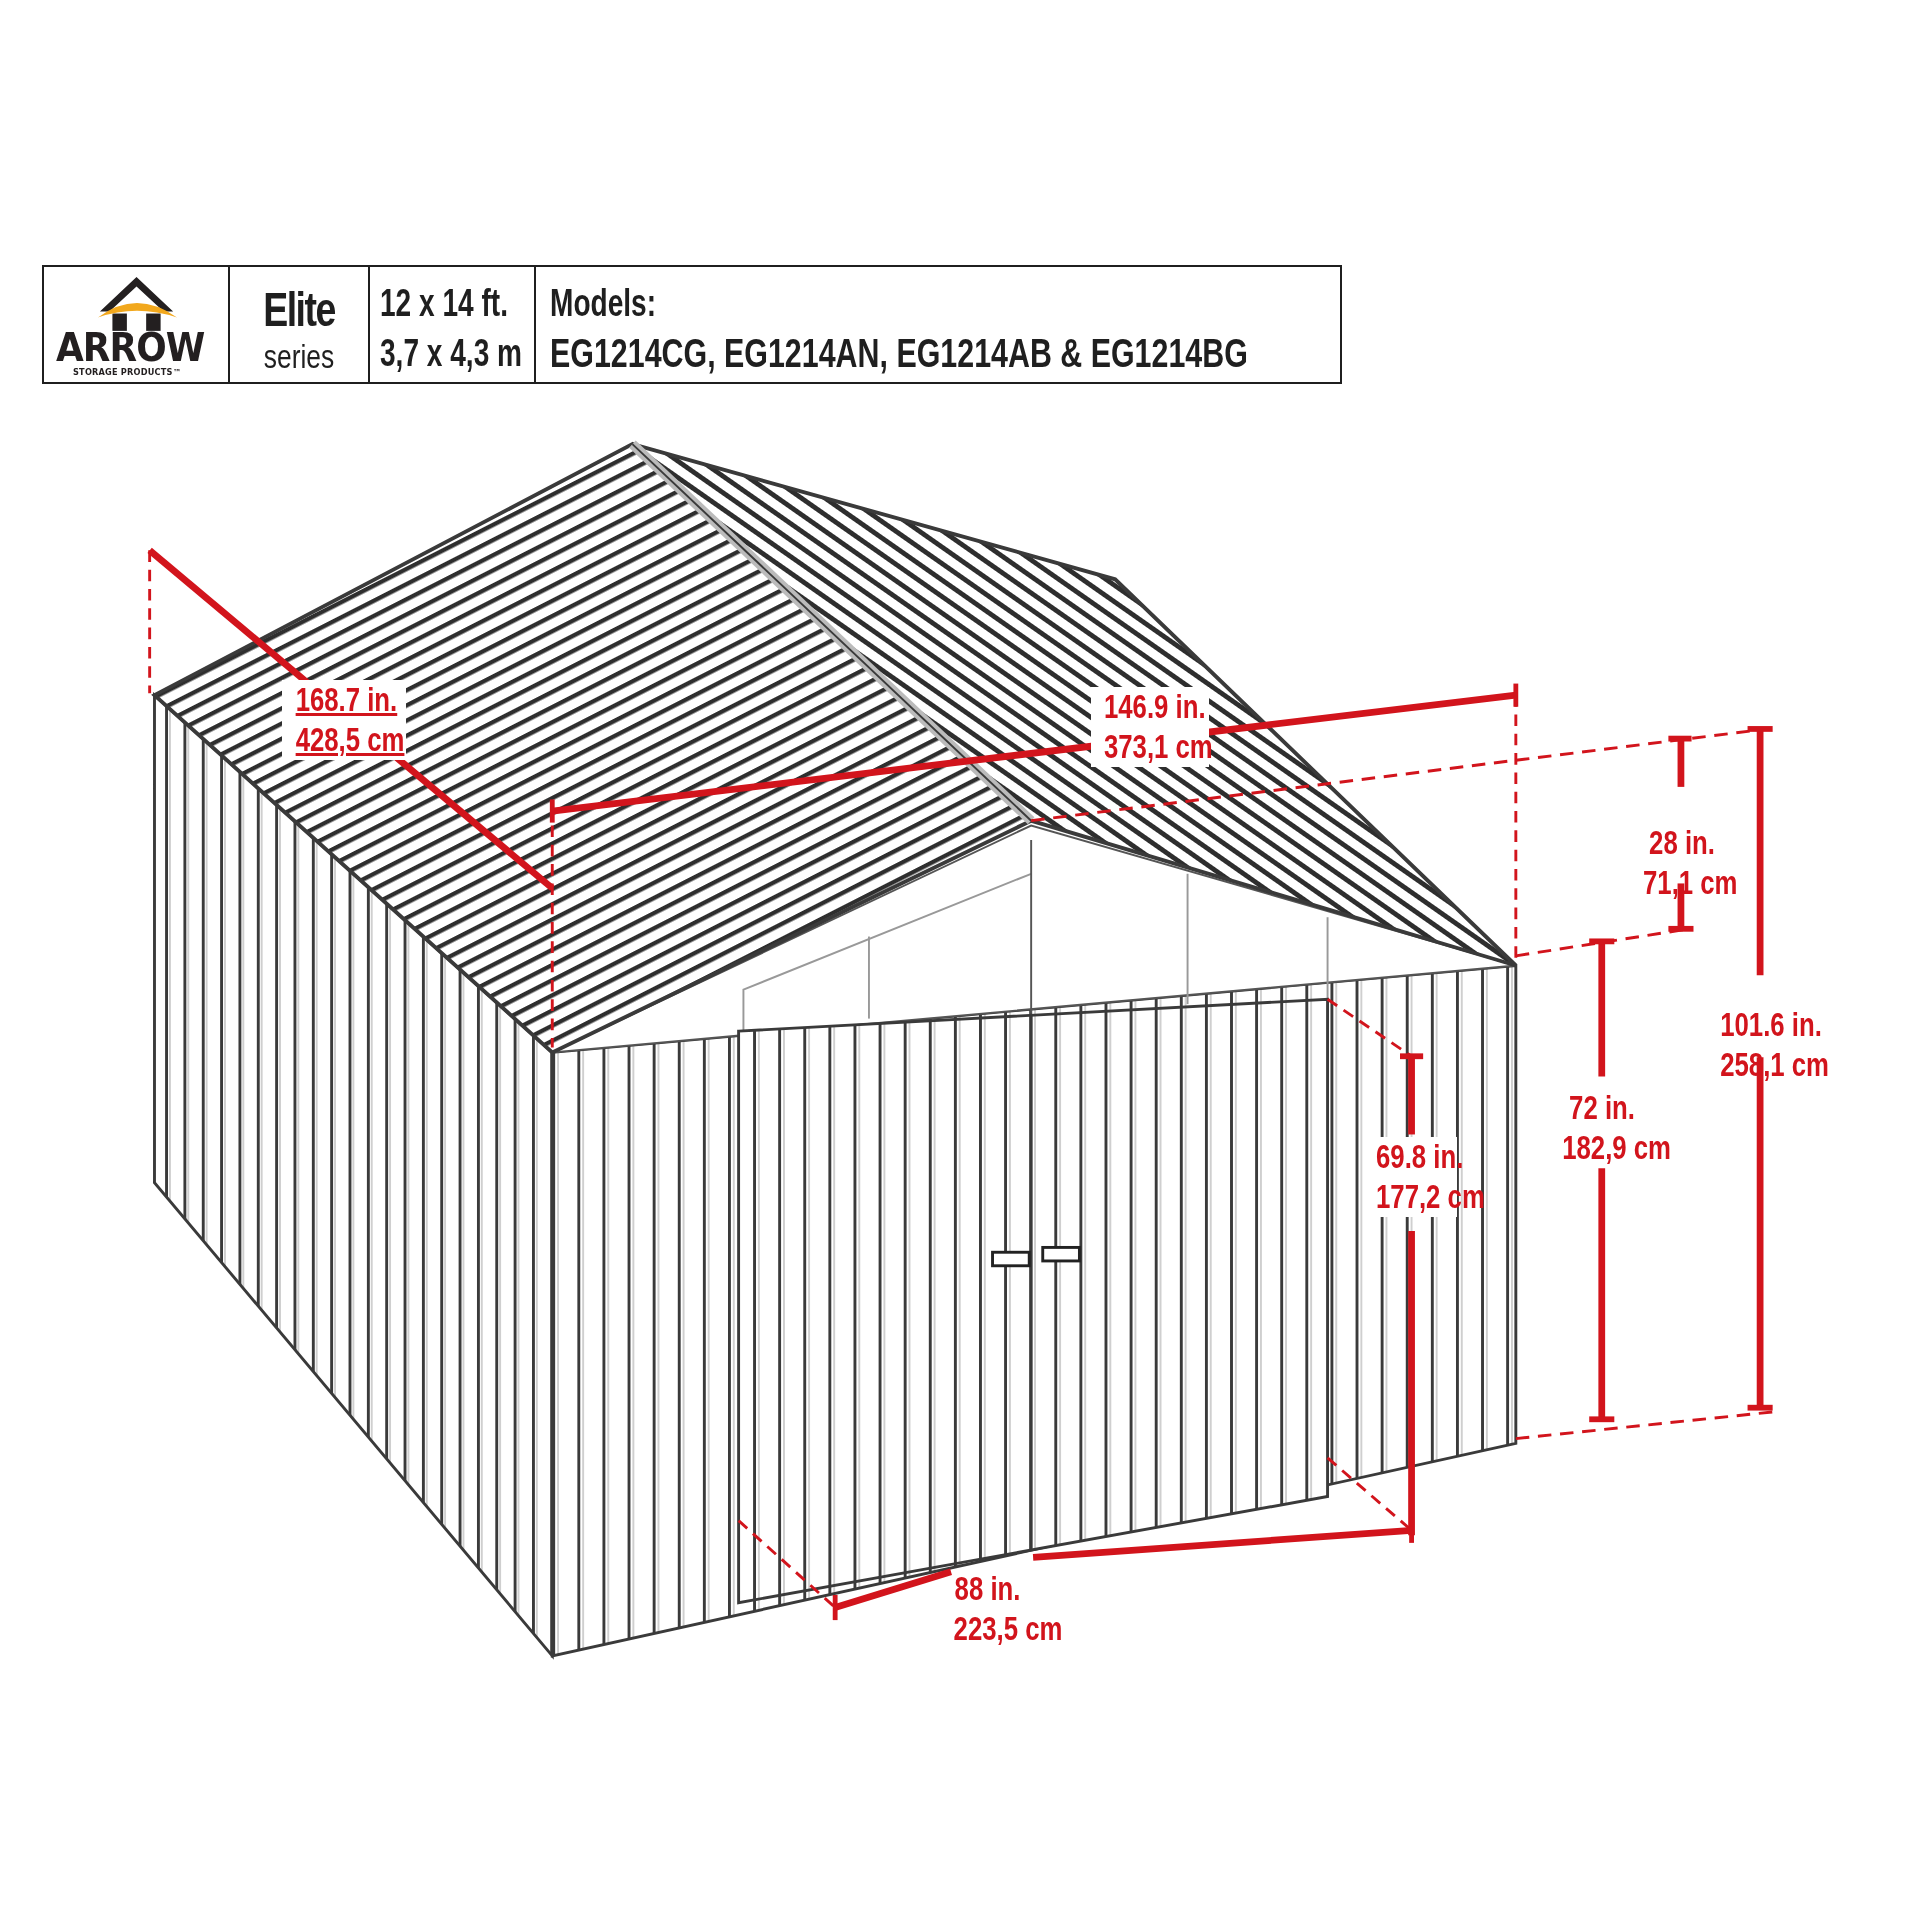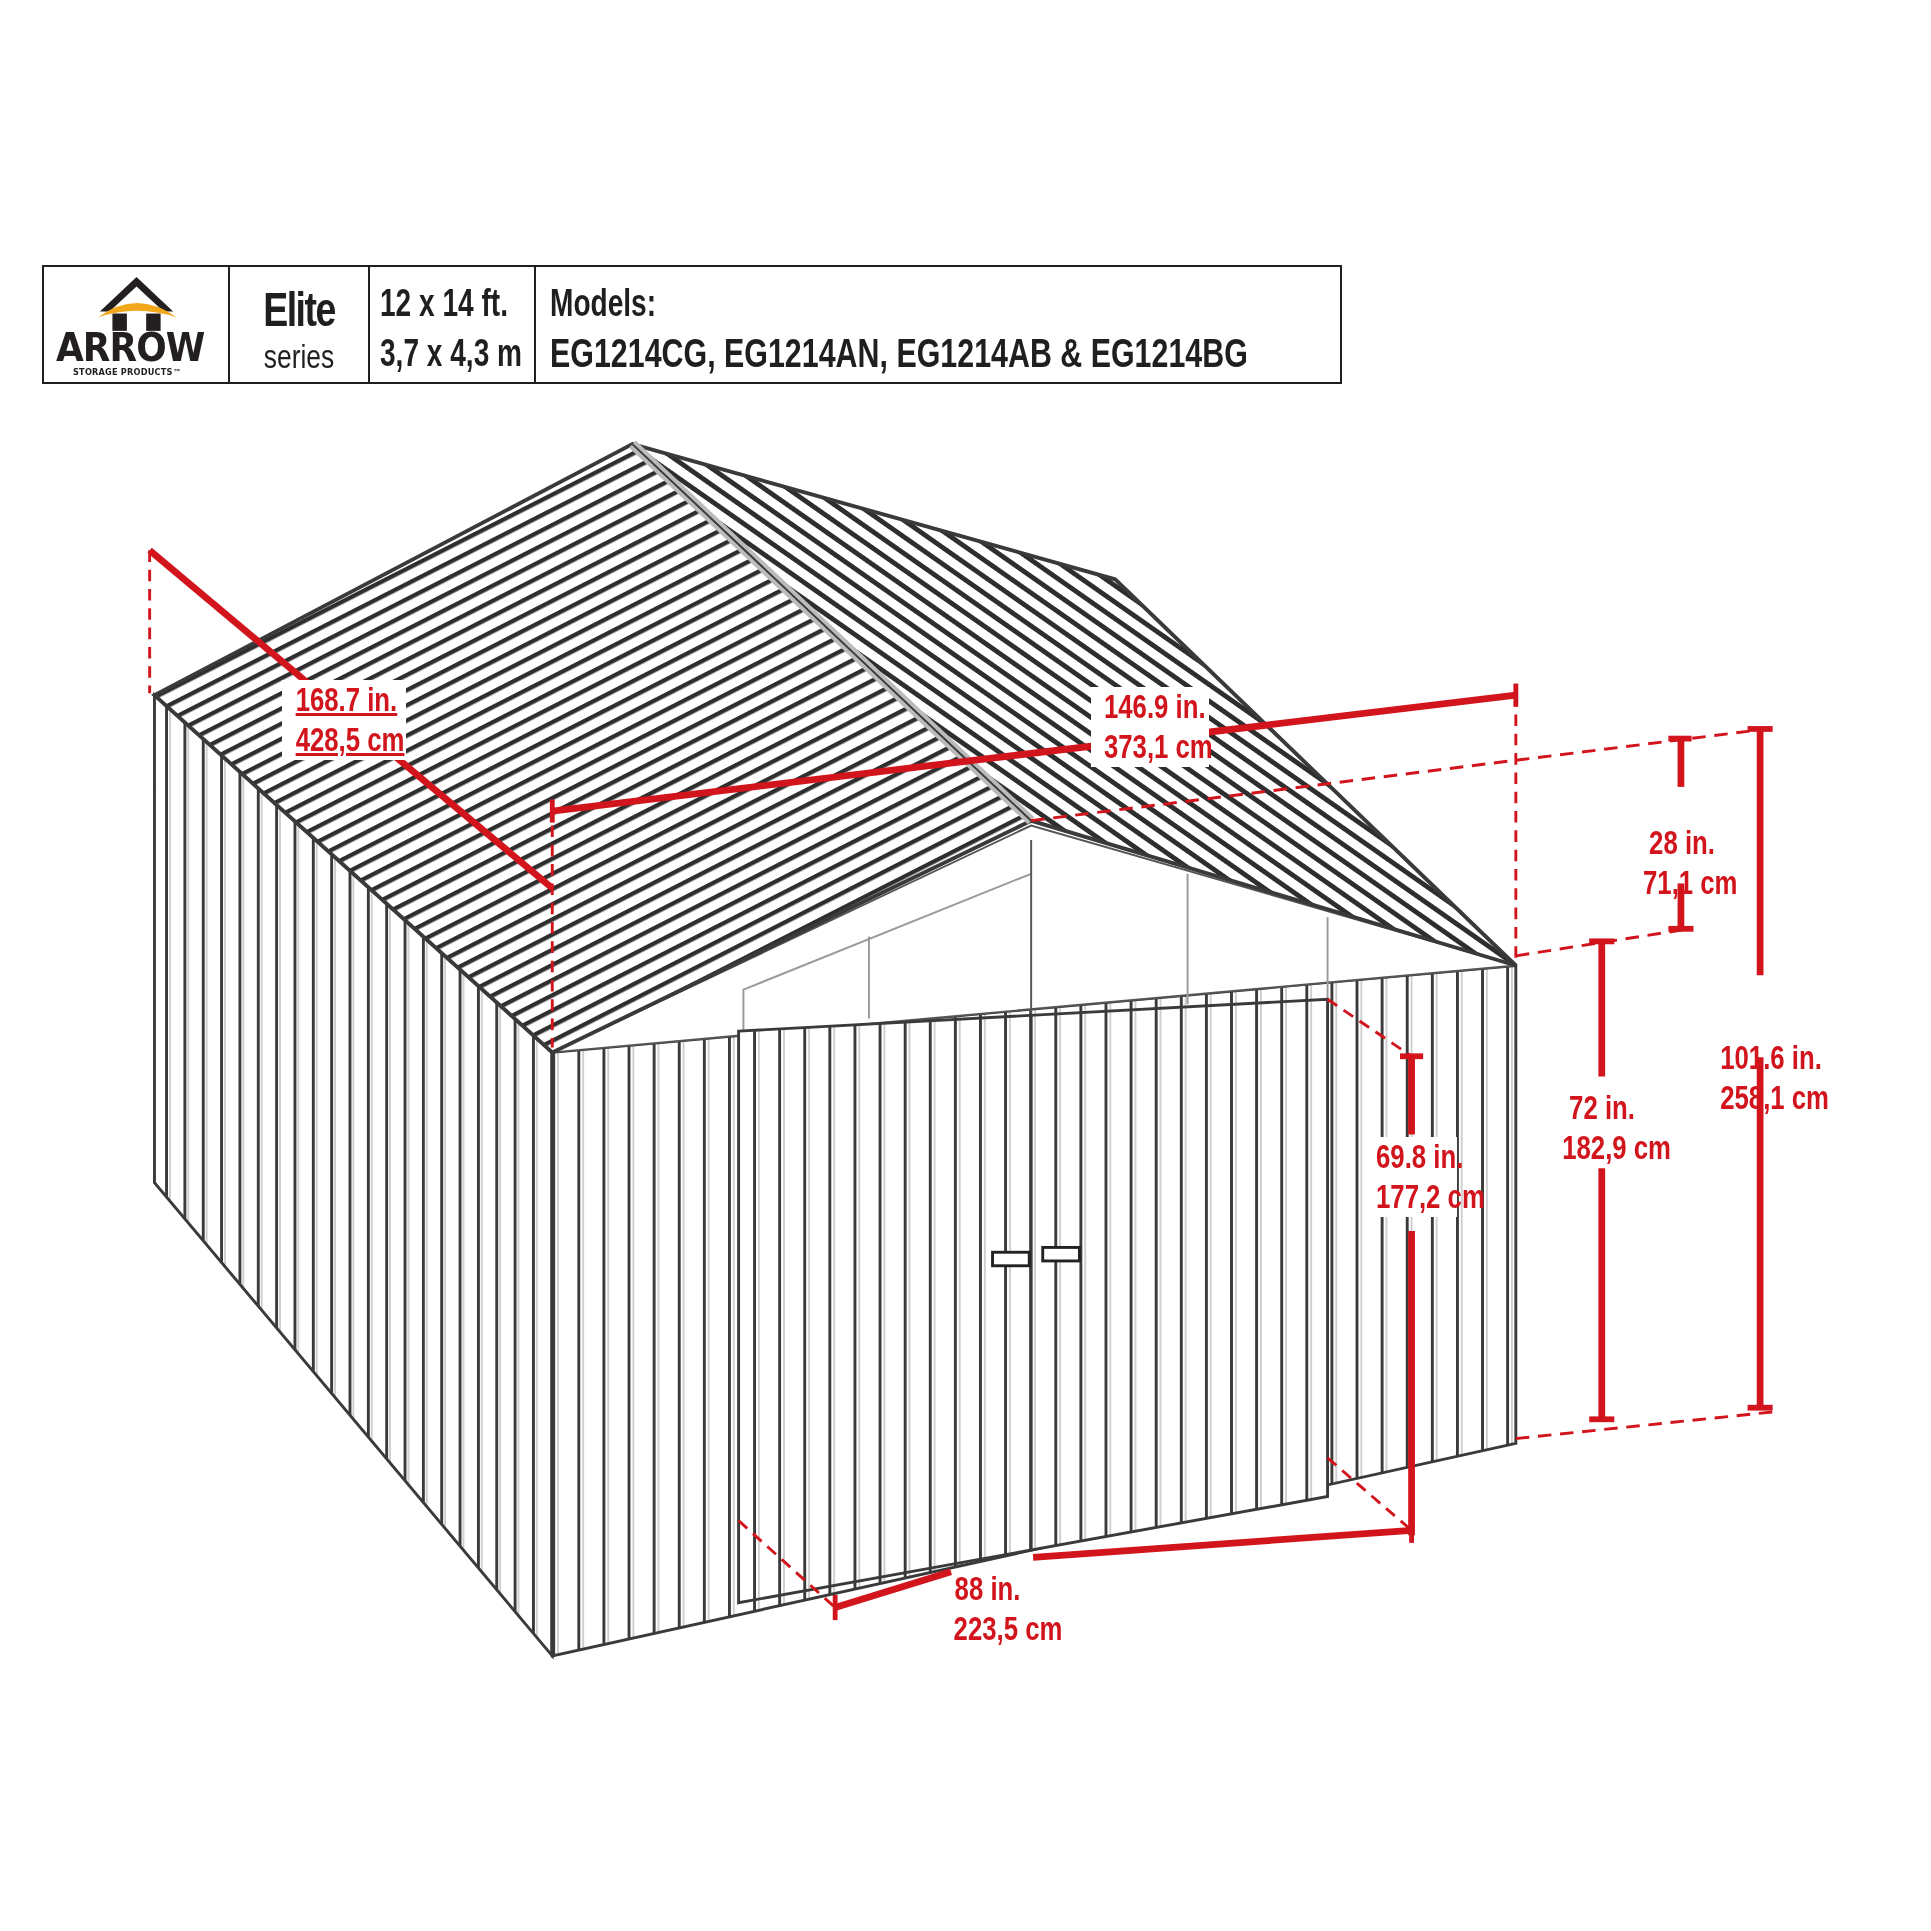--- a/index.html
+++ b/index.html
@@ -157,21 +157,21 @@
   <span>428,5 cm</span>
 </div>
 <div class="dim-label" style="left:1091px;top:687px;width:118px;text-align:right;">
   <span>146.9 in.</span>
   <span>373,1 cm</span>
 </div>
 <div class="dim-label nobg" style="left:1632px;top:799px;width:100px;">
   <span>28 in.</span>
   <span>71,1 cm</span>
 </div>
-<div class="dim-label nobg" style="left:1709px;top:1014px;width:102px;">
+<div class="dim-label nobg" style="left:1709px;top:981px;width:102px;">
   <span>101.6 in.</span>
   <span>258,1 cm</span>
 </div>
 <div class="dim-label nobg" style="left:1551px;top:1064px;width:102px;">
   <span>72 in.</span>
   <span>182,9 cm</span>
 </div>
 <div class="dim-label" style="left:1366px;top:1137px;width:91px;">
   <span>69.8 in.</span>
   <span>177,2 cm</span>

